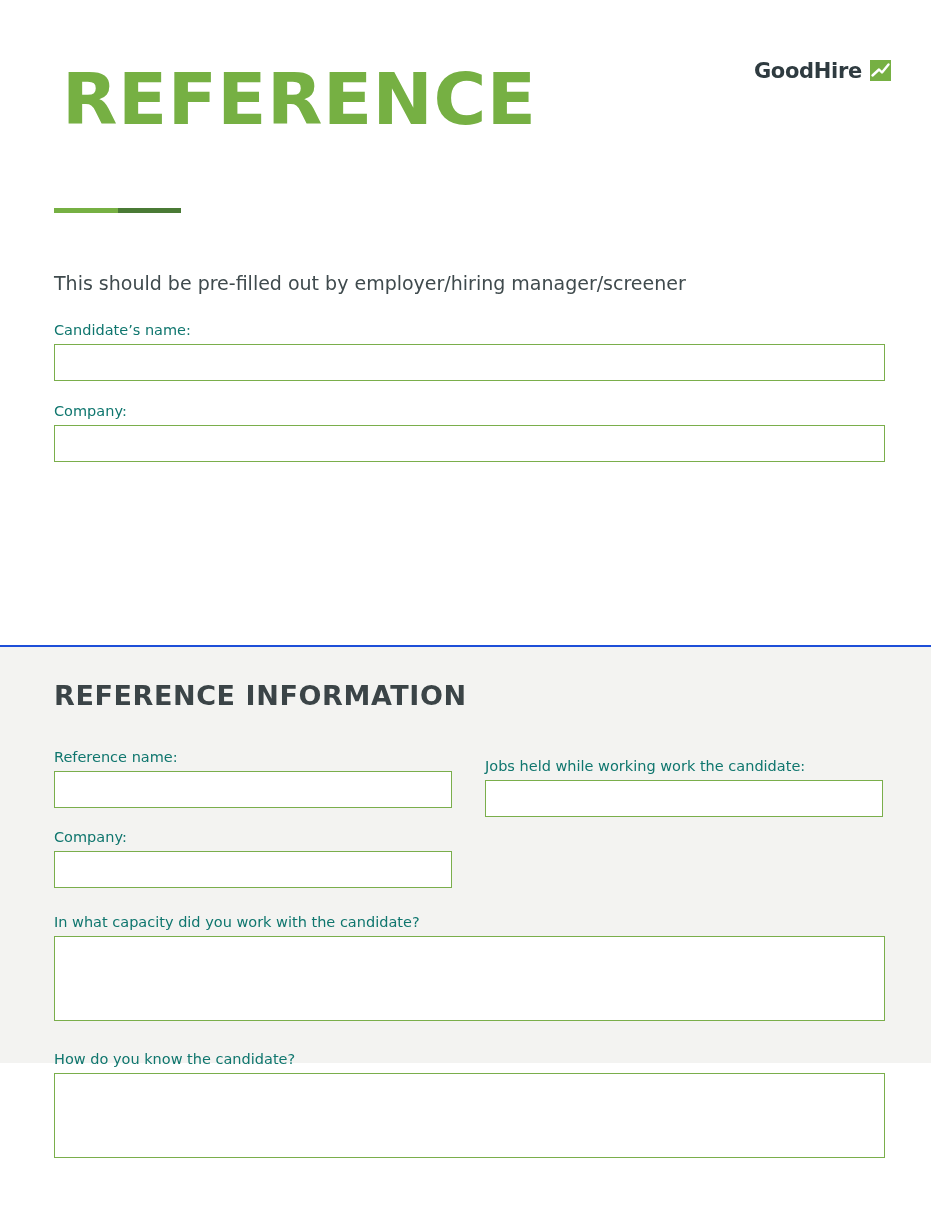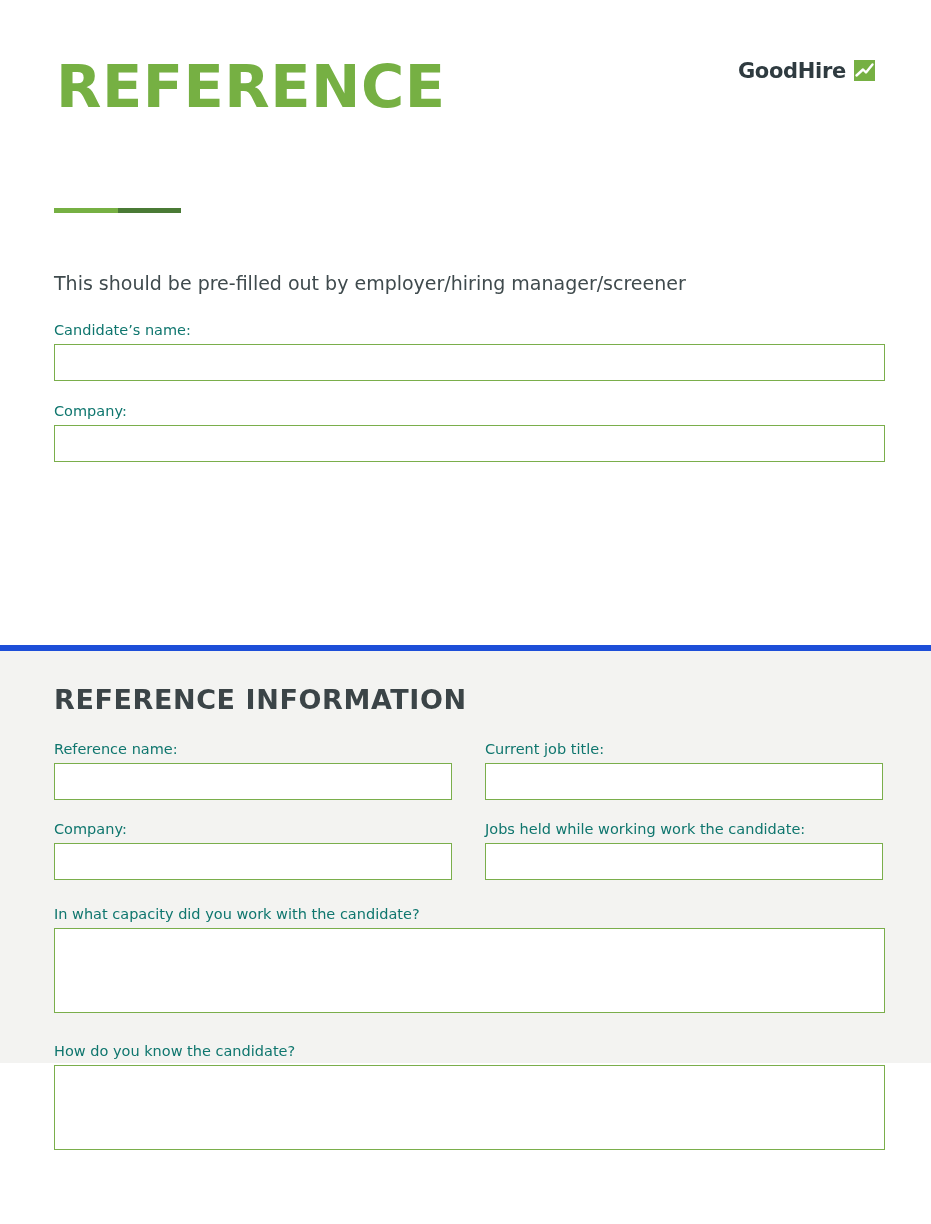--- a/index.html
+++ b/index.html
@@ -25,21 +25,21 @@
   
   .top-white {
     padding: 0 0 0 0;
     background: #ffffff;
     position: relative;
     height: 645px;
   }
   .brand {
     position: absolute;
     top: 58px;
-    right: 54px;
+    right: 38px;
     display: flex;
     align-items: center;
     gap: 6px;
   }
   .brand-text {
     font-family: "DejaVu Sans", sans-serif;
     font-weight: bold;
     font-size: 21px;
     color: #2f3b40;
     letter-spacing: -0.3px;
@@ -48,27 +48,27 @@
     width: 25px;
     height: 25px;
     position: relative;
     display: inline-block;
   }
 
   .title {
     position: absolute;
     left: 54px;
     top: 52px;
-    font-size: 59px;
+    font-size: 72px;
     line-height: 1.11;
     font-weight: bold;
     color: #76b043;
     letter-spacing: 0.5px;
     font-family: "DejaVu Sans", sans-serif;
-    margin: 2px;
+    margin: 8px;
   }
   .rule {
     position: absolute;
     left: 54px;
     top: 208px;
     width: 127px;
     height: 5px;
     display: flex;
   }
   .rule .seg-light { width: 64px; background: #76b043; }
@@ -121,36 +121,36 @@
   }
 
   
   .grey {
     position: absolute;
     left: 0;
     top: 645px;
     width: 931px;
     height: 418px;
     background: #f3f3f1;
-    border-top: 6px solid #1d4ed8;
+    border-top: 2px solid #1d4ed8;
   }
   .grey-inner {
     position: absolute;
     left: 54px;
     top: 33px;
     width: 831px;
   }
   .two-col {
     display: flex;
     gap: 33px;
     margin-top: 26px;
   }
   .col { width: 398px; }
   .col .field { margin-top: 21px; }
-  .col .field.first { margin-top: 0; }
+  .col .field.first { margin-top: 12px; }
   .full { margin-top: 26px; }
 </style>
 </head>
 <body>
 
 <div class="page">
 
   <div class="top-white">
 
     <div class="brand">
@@ -198,24 +198,20 @@
             <div class="field-label">Reference name:</div>
             <input class="input-box" type="text" value="" style="">
           </div>
           <div class="field">
             <div class="field-label">Company:</div>
             <input class="input-box" type="text" value="" style="">
           </div>
         </div>
 
         <div class="col">
-          <div class="field first">
-            <div class="field-label">Current job title:</div>
-            <input class="input-box" type="text" value="" style="">
-          </div>
           <div class="field">
             <div class="field-label">Jobs held while working work the candidate:</div>
             <input class="input-box" type="text" value="" style="">
           </div>
         </div>
       </div>
 
       <div class="full">
         <div class="field-label">In what capacity did you work with the candidate?</div>
         <textarea class="input-box tall" style=""></textarea>

